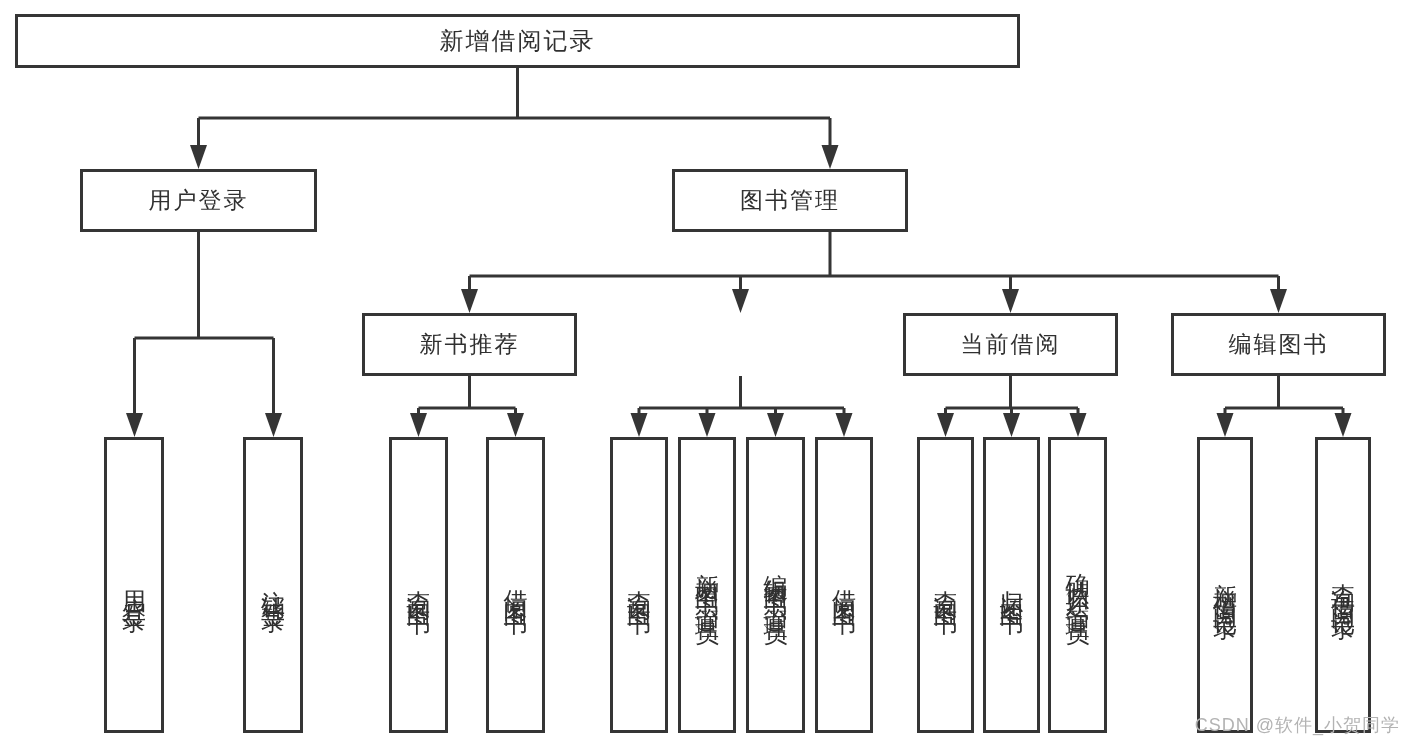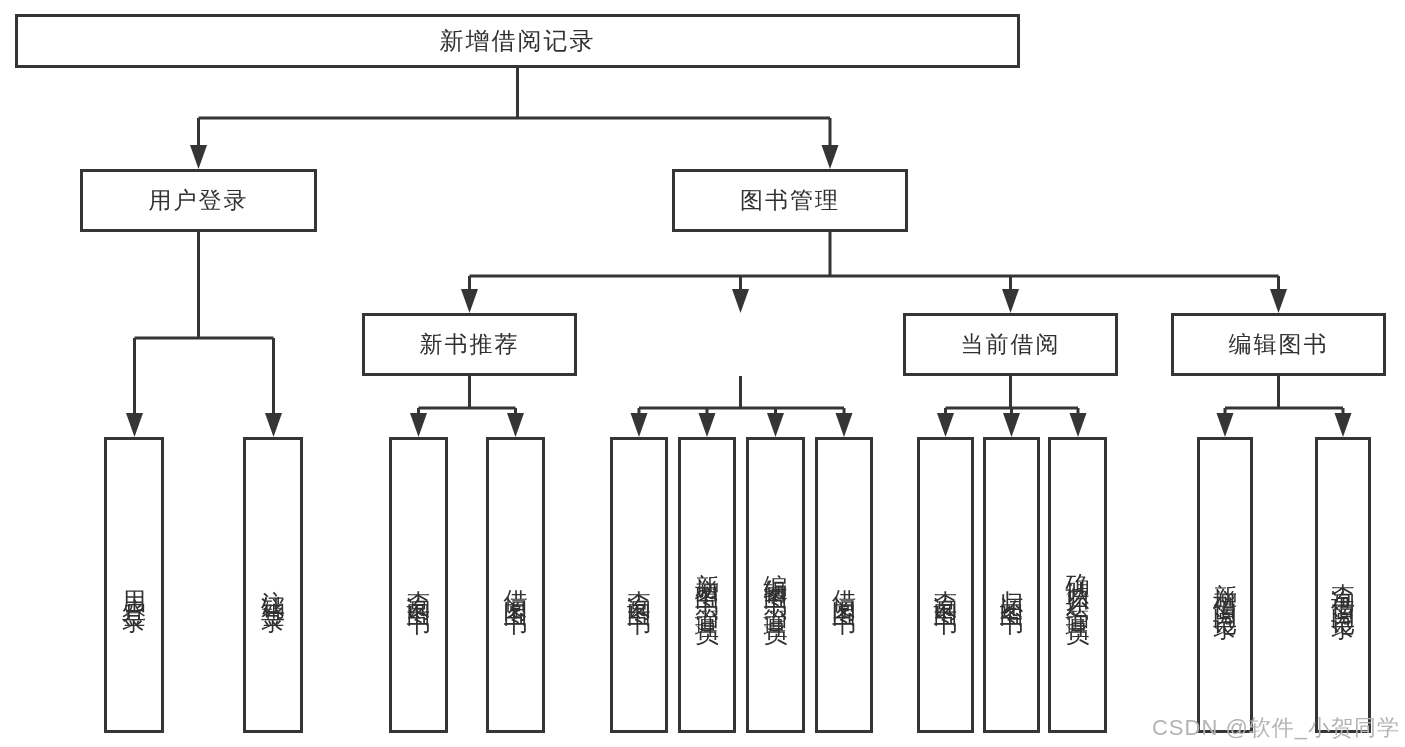--- a/index.html
+++ b/index.html
@@ -44,21 +44,21 @@
     writing-mode: vertical-rl;
     text-orientation: mixed;
     font-size: 24px;
     letter-spacing: 7px;
     line-height: 1;
   }
   .watermark {
     position: absolute;
     right: 5px;
     top: 713px;
-    font-size: 22px;
+    font-size: 18px;
     letter-spacing: 1px;
     color: #b3b3b3;
     z-index: 5;
   }
 </style>
 </head>
 <body>
 
 <div class="canvas">
 

